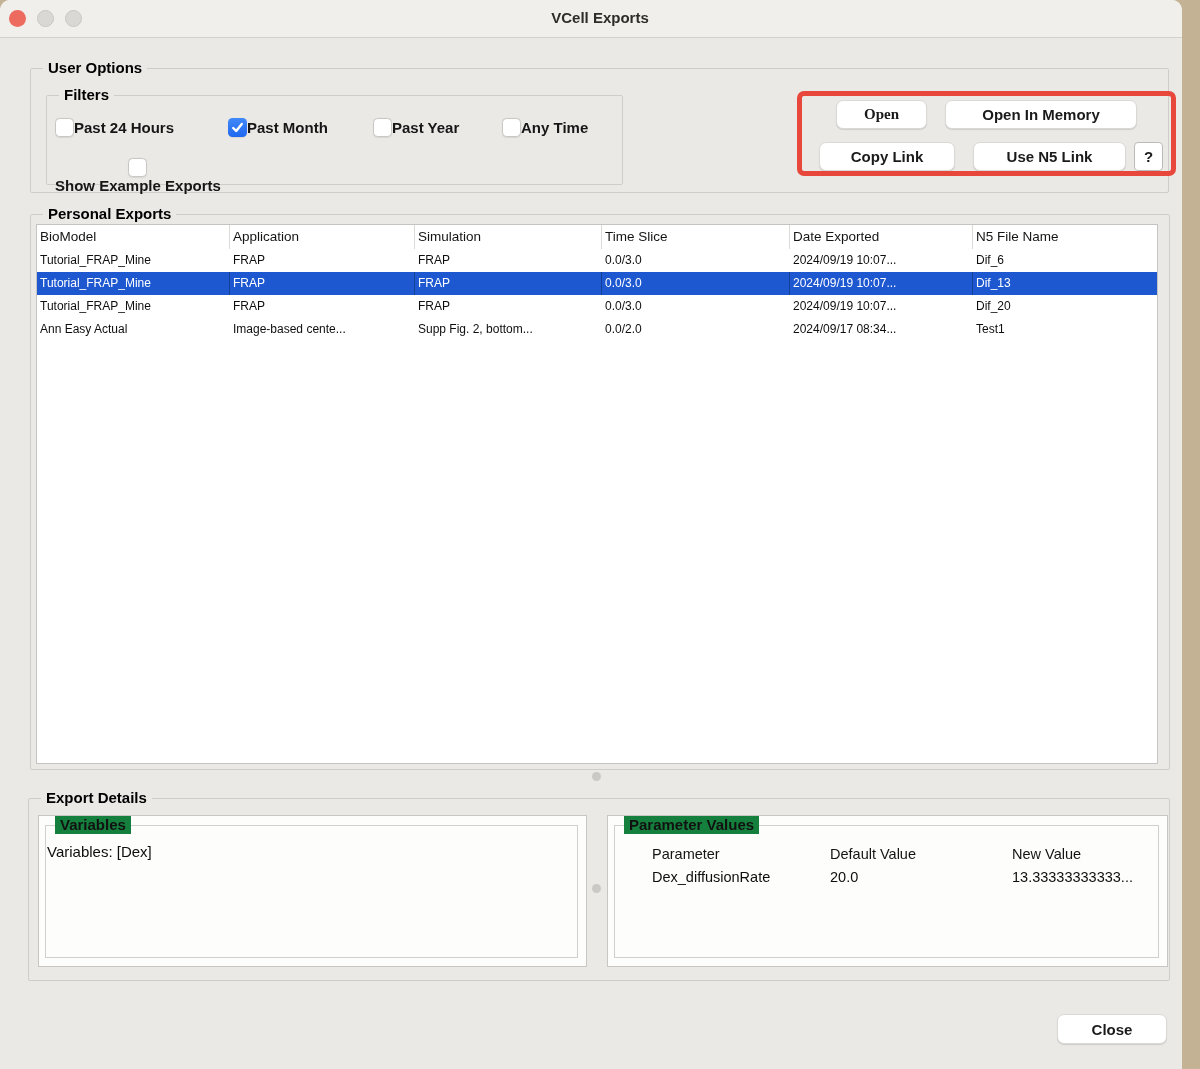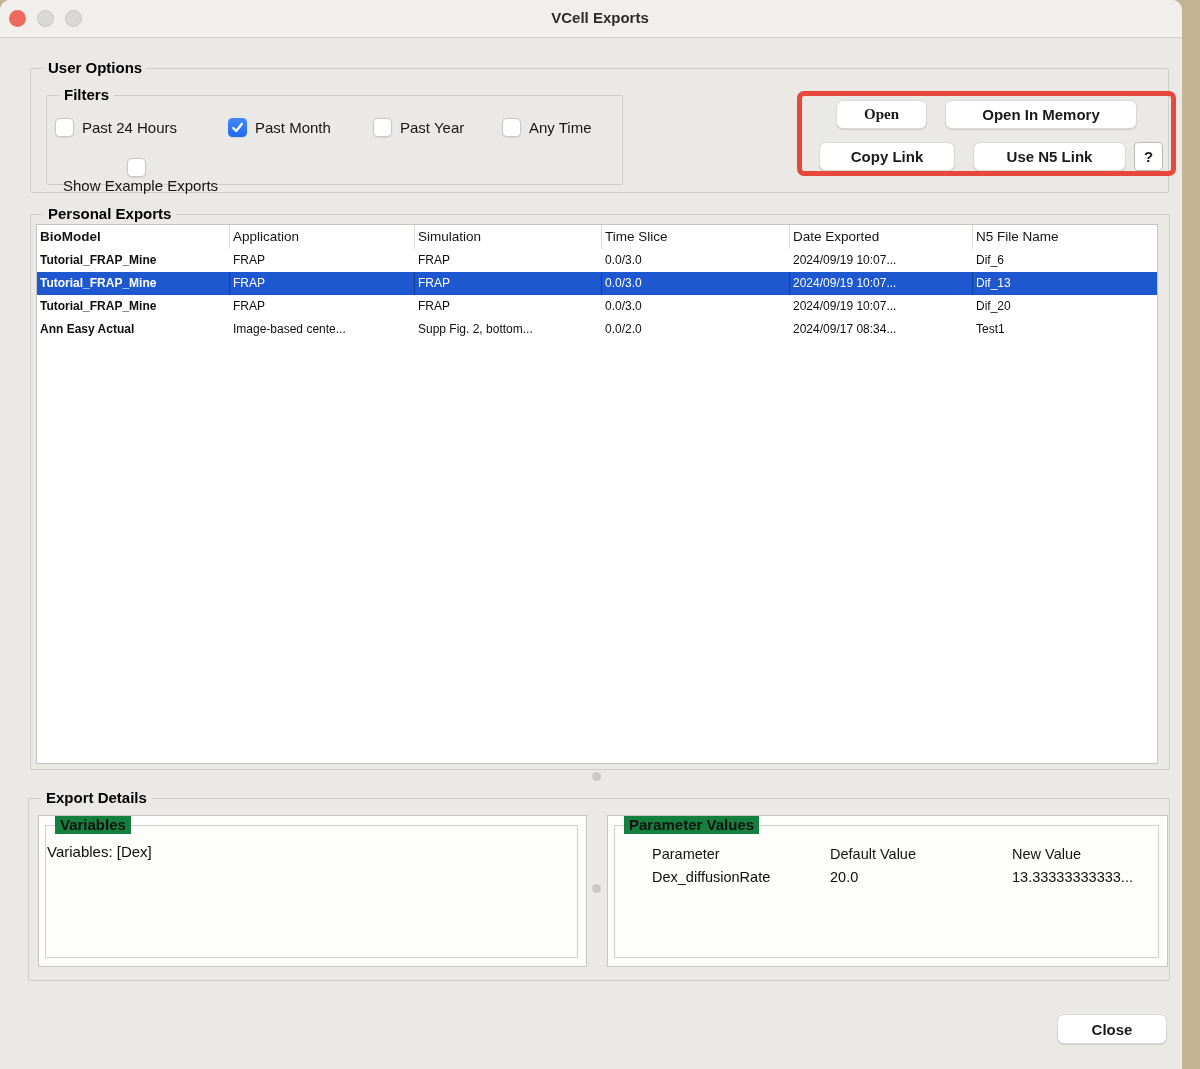--- a/index.html
+++ b/index.html
@@ -45,21 +45,21 @@
   .group-personal     { left:30px; top:214px; width:1140px; height:556px; }
   .group-export       { left:28px; top:798px; width:1142px; height:183px; }
   
   .cbitem { position:absolute; display:flex; align-items:center; height:20px; cursor:default; }
   .cbbox {
     width:19px; height:19px; border-radius:4.5px; background:#ffffff;
     border:1px solid #c9c7c4; box-shadow:0 0.5px 1px rgba(0,0,0,0.08);
     flex:0 0 auto; display:flex; align-items:center; justify-content:center;
   }
   .cbbox.checked { background:linear-gradient(#4189f8,#2068ee); border:none; }
-  .cblabel { margin-left:8px; font-size:15px; font-weight:400; color:#161616; white-space:nowrap; }
+  .cblabel { font-size:15px; font-weight:700; color:#161616; white-space:nowrap; }
   
   .btn {
     position:absolute; background:#ffffff;
     border:1px solid #dbd9d6; border-radius:7px;
     box-shadow:0 1px 1px rgba(0,0,0,0.12);
     font-family:"Liberation Sans", sans-serif;
     font-size:15px; font-weight:600; color:#1a1a1a;
     display:flex; align-items:center; justify-content:center; cursor:default;
   }
   .btn-open    { left:836px; top:100px; width:91px;  height:29px;font-family:Liberation Serif, serif; }
@@ -75,21 +75,21 @@
   
   .table-pane {
     position:absolute; left:36px; top:224px; width:1122px; height:540px;
     background:#ffffff; border:1px solid #c6c4c0; overflow:hidden;
   }
   .trow { display:flex; width:100%; }
   .trow .cell {
     flex:0 0 auto; overflow:hidden; white-space:nowrap;
     padding-left:3px; border-left:1px solid transparent;
   }
-  .trow .cell:first-child { border-left:none;font-weight:bold; }
+  .trow .cell:first-child { border-left:none; }
   .c0{width:192px}.c1{width:185px}.c2{width:187px}.c3{width:188px}.c4{width:183px}.c5{width:185px}
   .thead { height:24px; align-items:center; }
   .thead .cell { font-size:13.5px; color:#141414; border-left-color:#dcdad7; line-height:24px; }
   .trow.data { height:23px; }
   .trow.data .cell { font-size:12px; color:#0e0e0e; line-height:23px; }
   .trow.data.selected { background:#1d58d0; }
   .trow.data.selected .cell { color:#ffffff; border-left-color:rgba(0,0,0,0.28); }
   
   .splitter-dot { position:absolute; width:9px; height:9px; border-radius:50%; background:#cbc9c5; }
   .h-dot { left:592px; top:772px; }

